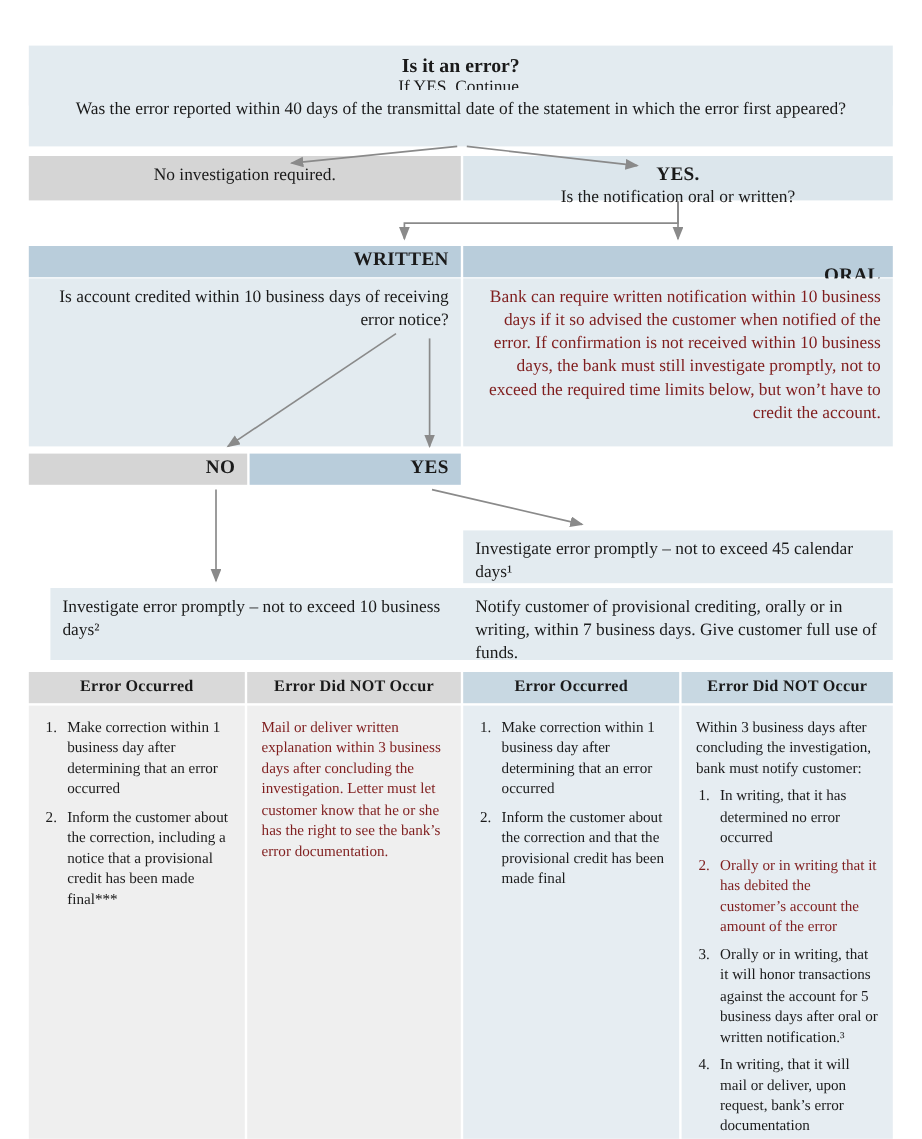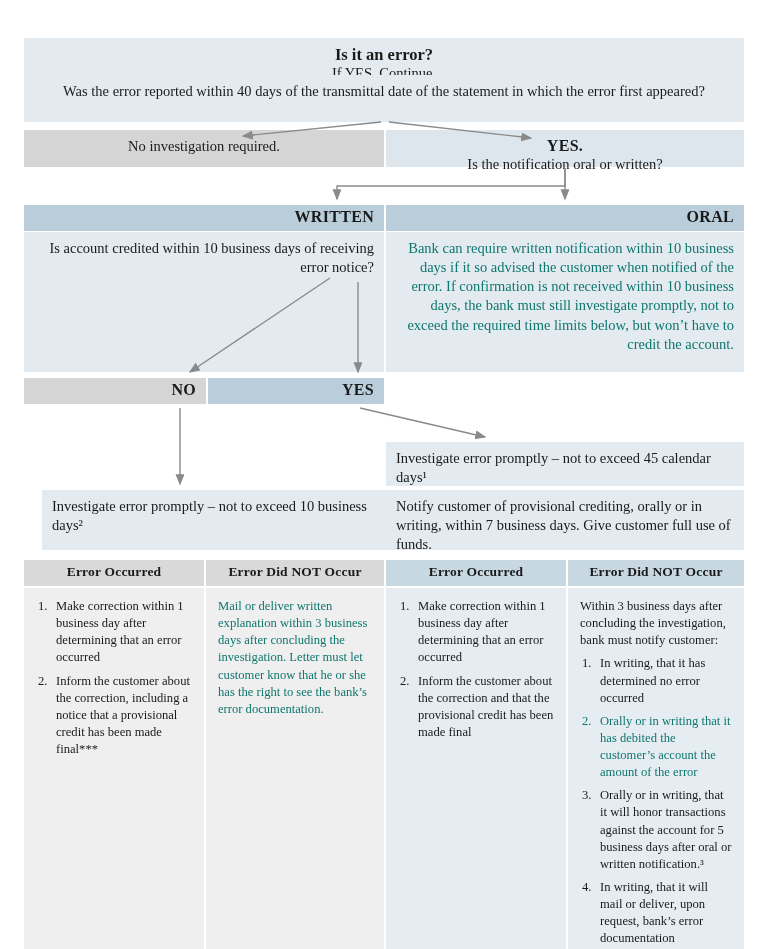--- a/index.html
+++ b/index.html
@@ -59,21 +59,21 @@
   }
   .t-colhdr {
     font-size: 13.5px;
     font-weight: bold;
     letter-spacing: 0.2px;
   }
   .t-cell {
     font-size: 12.6px;
     line-height: 1.36;
   }
-  .muted { color: #0f766e; }
+  .muted { color: #7f1d1d; }
 
   svg.arrows {
     position: absolute;
     left: 0; top: 0;
     width: 768px;
     height: 949px;
     pointer-events: none;
   }
 
   ol.num {
@@ -116,21 +116,21 @@
 
   <div class="box blue pad ctr" style="left:386px; top:130px; width:358px; height:37px;">
     <div class="t-big-bold">YES.</div>
     <div class="t-body">Is the notification oral or written?</div>
   </div>
 
   <div class="box band-blue pad rt" style="left:24px; top:205px; width:360px; height:26px; padding-top:3px;">
     <div class="t-big-bold">WRITTEN</div>
   </div>
 
-  <div class="box band-blue pad rt" style="left:386px; top:205px; width:358px; height:26px; padding-top:3px;">
+  <div class="box band-blue pad rt" style="left:386px; top:205px; width:358px; height:26px; padding-top:16px;">
     <div class="t-big-bold">ORAL</div>
   </div>
 
   <div class="box blue-light pad rt" style="left:24px; top:232px; width:360px; height:140px;">
     <div class="t-body">Is account credited within 10 business days of receiving error notice?</div>
   </div>
 
   <div class="box blue-light pad rt" style="left:386px; top:232px; width:358px; height:140px;">
     <div class="t-body muted">Bank can require written notification within 10 business days if it so advised the customer when notified of the error. If confirmation is not received within 10 business days, the bank must still investigate promptly, not to exceed the required time limits below, but won’t have to credit the account.</div>
   </div>

